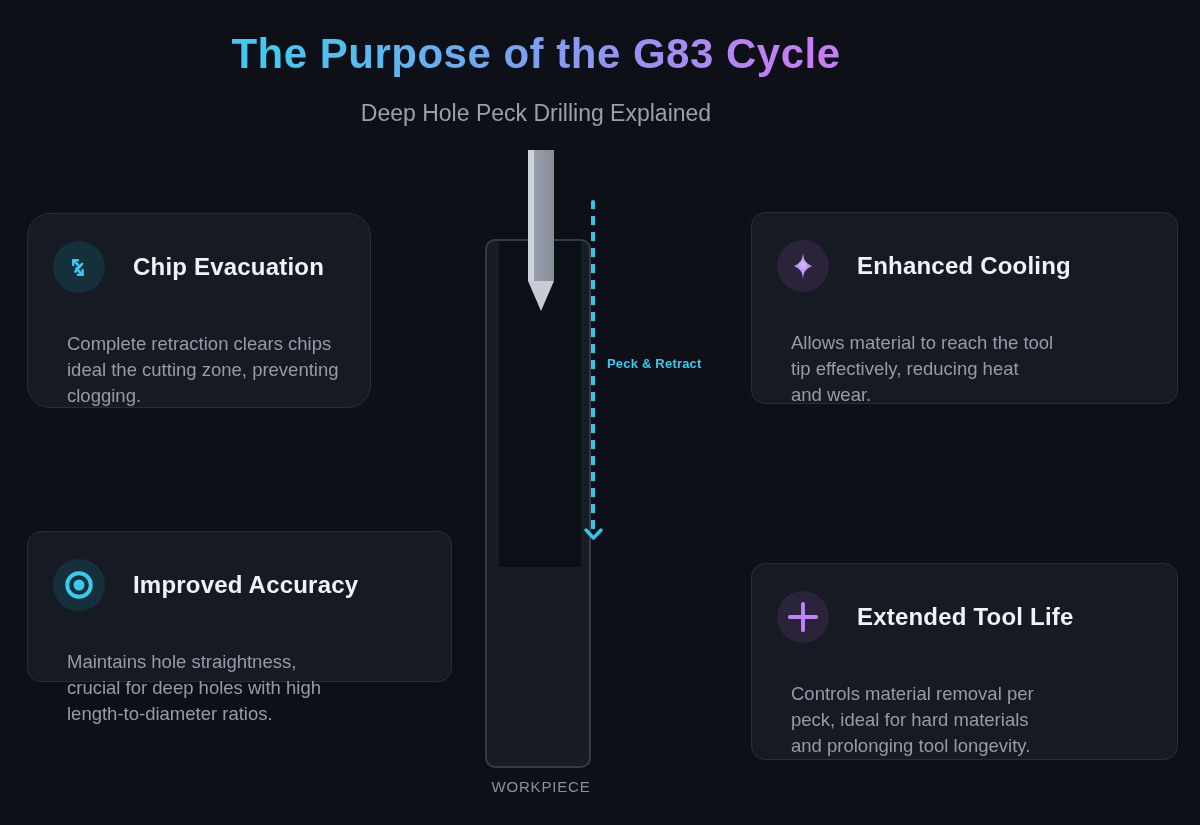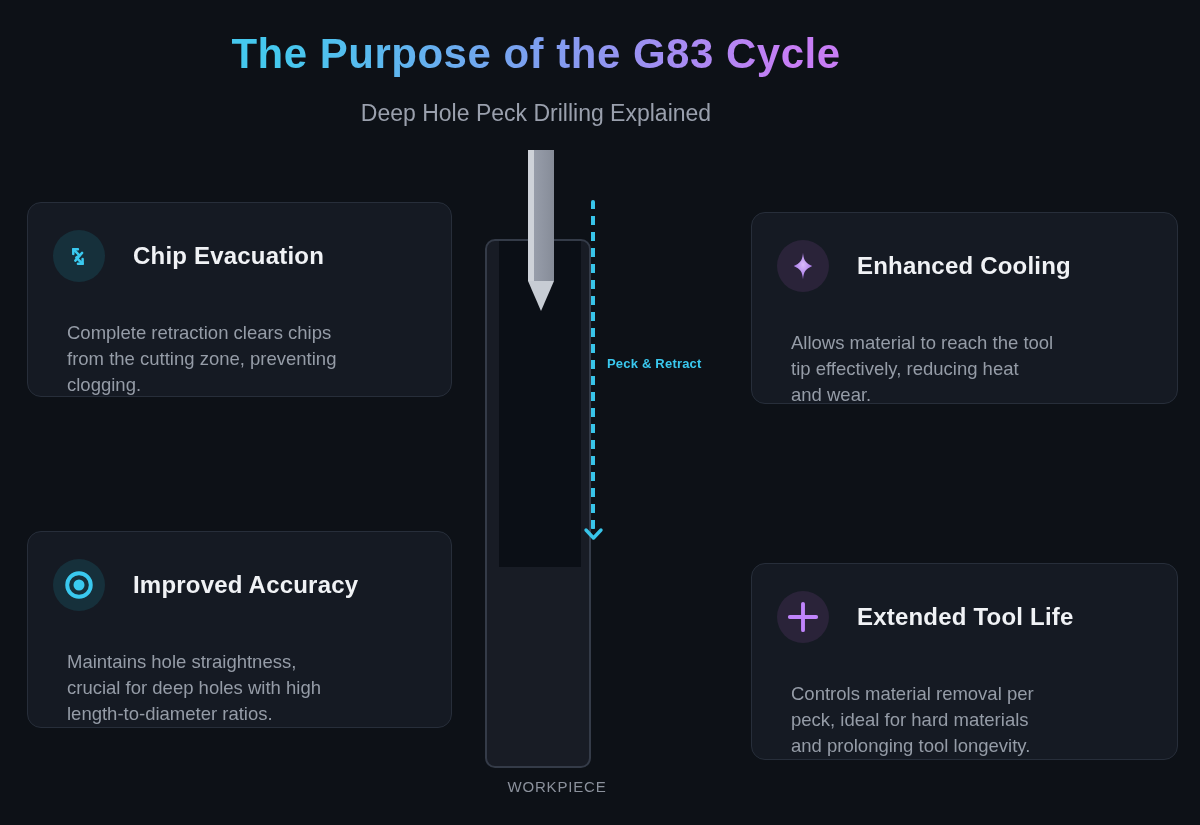--- a/index.html
+++ b/index.html
@@ -34,23 +34,23 @@
   }
 
   
   .card {
     position: absolute;
     background: #151a23;
     border: 1px solid #272e3a;
     border-radius: 14px;
     padding: 27px 24px 0 25px;
   }
-  .card-chip      { left: 27px;  top: 202px; width: 425px; height: 195px; }
+  .card-chip      { left: 27px;  top: 213px; width: 344px; height: 195px; border-radius: 23px; }
   .card-cooling   { left: 751px; top: 212px; width: 427px; height: 192px; }
-  .card-accuracy  { left: 27px;  top: 531px; width: 425px; height: 197px; }
+  .card-accuracy  { left: 27px;  top: 531px; width: 425px; height: 151px; }
   .card-toollife  { left: 751px; top: 563px; width: 427px; height: 197px; }
 
   .card-header { display: flex; align-items: center; gap: 28px; }
   .icon-circle {
     width: 52px; height: 52px; border-radius: 50%;
     display: flex; align-items: center; justify-content: center;
     flex: 0 0 52px;
   }
   .icon-circle.cyan   { background: #16303b; }
   .icon-circle.purple { background: #2a2339; }
@@ -101,21 +101,20 @@
     font-size: 13px; font-weight: 700; color: #3ac9ef;
     letter-spacing: 0.2px;
     white-space: nowrap;
   }
   .workpiece-label {
     position: absolute; left: 541px; top: 778px;
     transform: translateX(-50%);
     font-size: 15px; color: #8b919c;
     letter-spacing: 0.8px;
     white-space: nowrap;
-    margin-left: 16px;
   }
 </style>
 </head>
 <body>
 
 <div class="stage">
 
   <div class="header">
     <div class="main-title">The Purpose of the G83 Cycle</div>
     <div class="subtitle">Deep Hole Peck Drilling Explained</div>
@@ -140,21 +139,21 @@
             <path d="M7 6 L13 12 L10 14 L16 20"></path>
             <path d="M7 6 L11.5 6 M7 6 L7 10.5"></path>
             <path d="M16 20 L11.5 20 M16 20 L16 15.5"></path>
             <path d="M15.5 9.5 L9 17"></path>
           </g>
         </svg>
       </div>
       <div class="card-title">Chip Evacuation</div>
     </div>
     <div class="card-body">Complete retraction clears chips
-from the cutting zone, preventing
+ideal the cutting zone, preventing
 clogging.</div>
   </div>
 
   <div class="card card-cooling">
     <div class="card-header">
       <div class="icon-circle purple">
         <svg width="30" height="30" viewBox="0 0 26 26">
           <defs>
             <radialGradient id="sparkGrad" cx="50%" cy="45%" r="60%">
               <stop offset="0%" stop-color="#d9bcfa"></stop>

